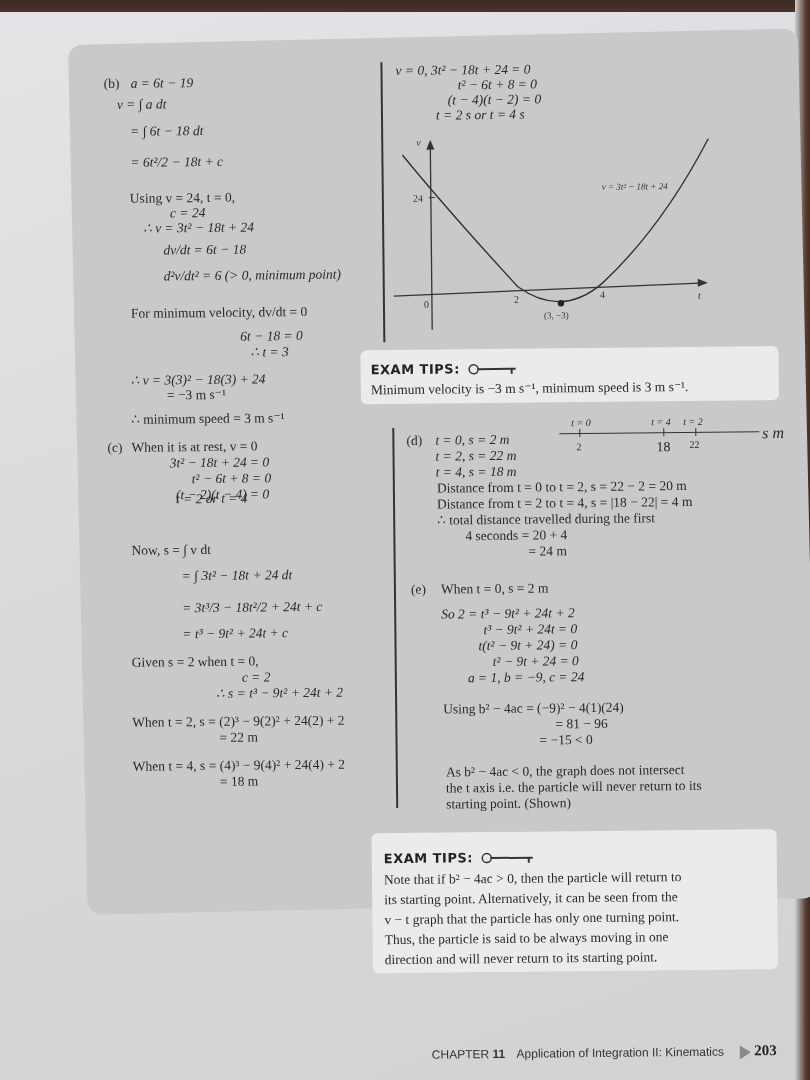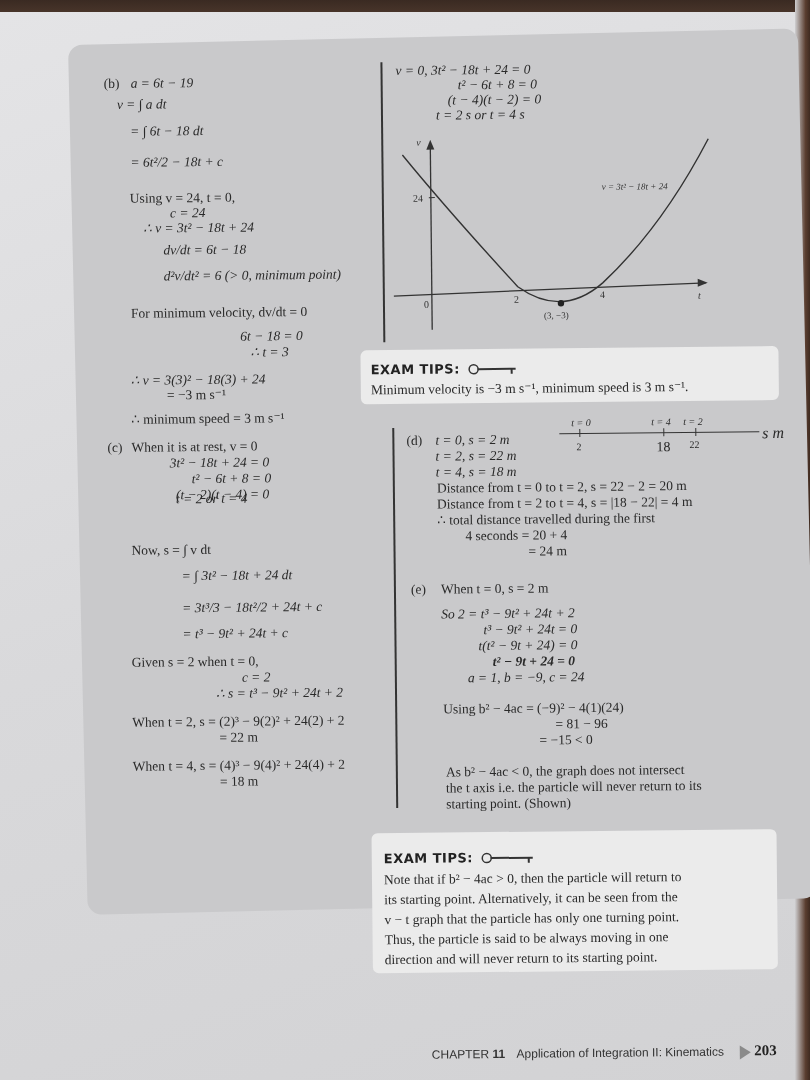--- a/index.html
+++ b/index.html
@@ -164,21 +164,21 @@
       <span class="abs i" style="left:203px;top:6px;font-size:16px;">s m</span>
     </div>
   </div>
 
   <div>
     <span class="abs t" style="left:410px;top:582px;">(e)</span>
     <span class="abs t" style="left:440px;top:582px;">When t = 0, s = 2 m</span>
     <span class="abs t i" style="left:440px;top:607px;">So  2 = t³ − 9t² + 24t + 2</span>
     <span class="abs t i" style="left:482px;top:623px;">t³ − 9t² + 24t = 0</span>
     <span class="abs t i" style="left:477px;top:639px;">t(t² − 9t + 24) = 0</span>
-    <span class="abs t i" style="left:491px;top:655px;font-weight:bold;">t² − 9t + 24 = 0</span>
+    <span class="abs t i" style="left:491px;top:655px;">t² − 9t + 24 = 0</span>
     <span class="abs t i" style="left:466px;top:671px;">a = 1, b = −9, c = 24</span>
     <span class="abs t" style="left:441px;top:702px;">Using b² − 4ac = (−9)² − 4(1)(24)</span>
     <span class="abs t" style="left:553px;top:718px;">= 81 − 96</span>
     <span class="abs t" style="left:537px;top:734px;">= −15 &lt; 0</span>
     <span class="abs t" style="left:443px;top:765px;">As b² − 4ac &lt; 0, the graph does not intersect</span>
     <span class="abs t" style="left:443px;top:781px;">the t axis i.e. the particle will never return to its</span>
     <span class="abs t" style="left:443px;top:797px;">starting point.   (Shown)</span>
   </div>
 
   <div class="tip-box" style="left:368px;top:833px;width:405px;height:140px;">

